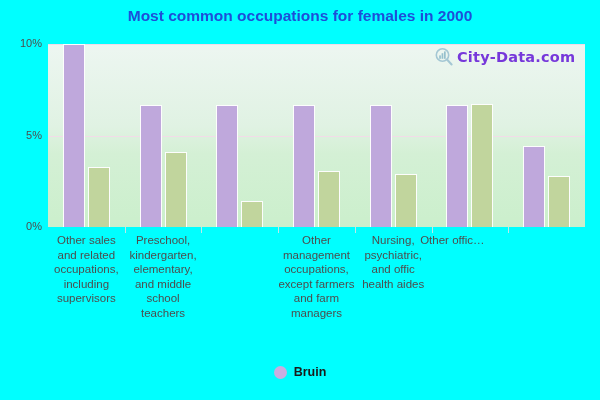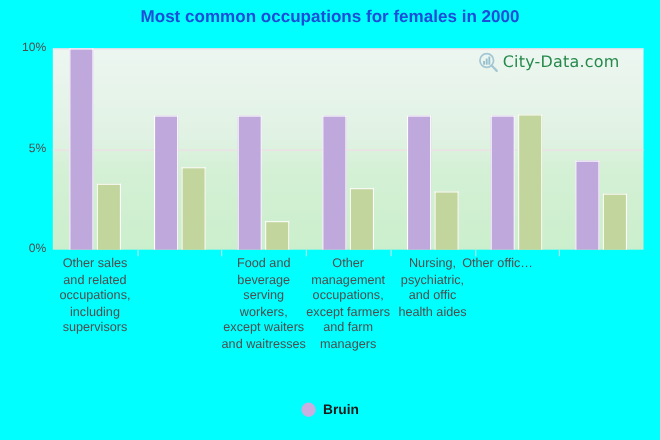--- a/index.html
+++ b/index.html
@@ -136,23 +136,24 @@
     gap: 3px;
     opacity: 0.92;
   }
   .watermark-icon {
     width: 20px;
     height: 20px;
     position: relative;
   }
   .watermark-text {
     font-size: 14.5px;
-    color: #15803d;
+    color: #6d28d9;
     letter-spacing: 0.2px;
     font-family: "DejaVu Sans", sans-serif;
+    font-weight: bold;
   }
 </style>
 </head>
 <body>
 
 <div class="chart-root">
 
   <div class="chart-title">Most common occupations for females in 2000</div>
 
   <div class="y-axis-labels">
@@ -199,22 +200,22 @@
         <span class="legend-text">Bruin</span>
       </div>
       <div class="legend-item">
         <span class="legend-swatch series-1"></span>
         <span class="legend-text">Pennsylvania</span>
       </div>
     </div>
 
 <div class="cat-label" style="left: 48px; width: 76.7143px;">Other sales and related occupations, including supervisors</div>
     <div class="tick-mark" style="left: 124.714px;"></div>
+    <div class="cat-label" style="left: 124.714px; width: 76.7143px;">Preschool, kindergarten, elementary, and middle school teachers</div>
     <div class="tick-mark" style="left: 201.429px;"></div>
-    <div class="cat-label" style="left: 201.429px; width: 76.7143px;">Food and beverage serving workers, except waiters and waitresses</div>
     <div class="tick-mark" style="left: 278.143px;"></div>
     <div class="cat-label" style="left: 278.143px; width: 76.7143px;">Other management occupations, except farmers and farm managers</div>
     <div class="tick-mark" style="left: 354.857px;"></div>
     <div class="cat-label" style="left: 354.857px; width: 76.7143px;">Nursing, psychiatric, and offic health aides</div>
     <div class="tick-mark" style="left: 431.571px;"></div>
     <div class="cat-label" style="left: 414px; width: 76.7143px;">Other offic…</div>
     <div class="tick-mark" style="left: 508.286px;"></div>
   </div>
 
 </body></html>

